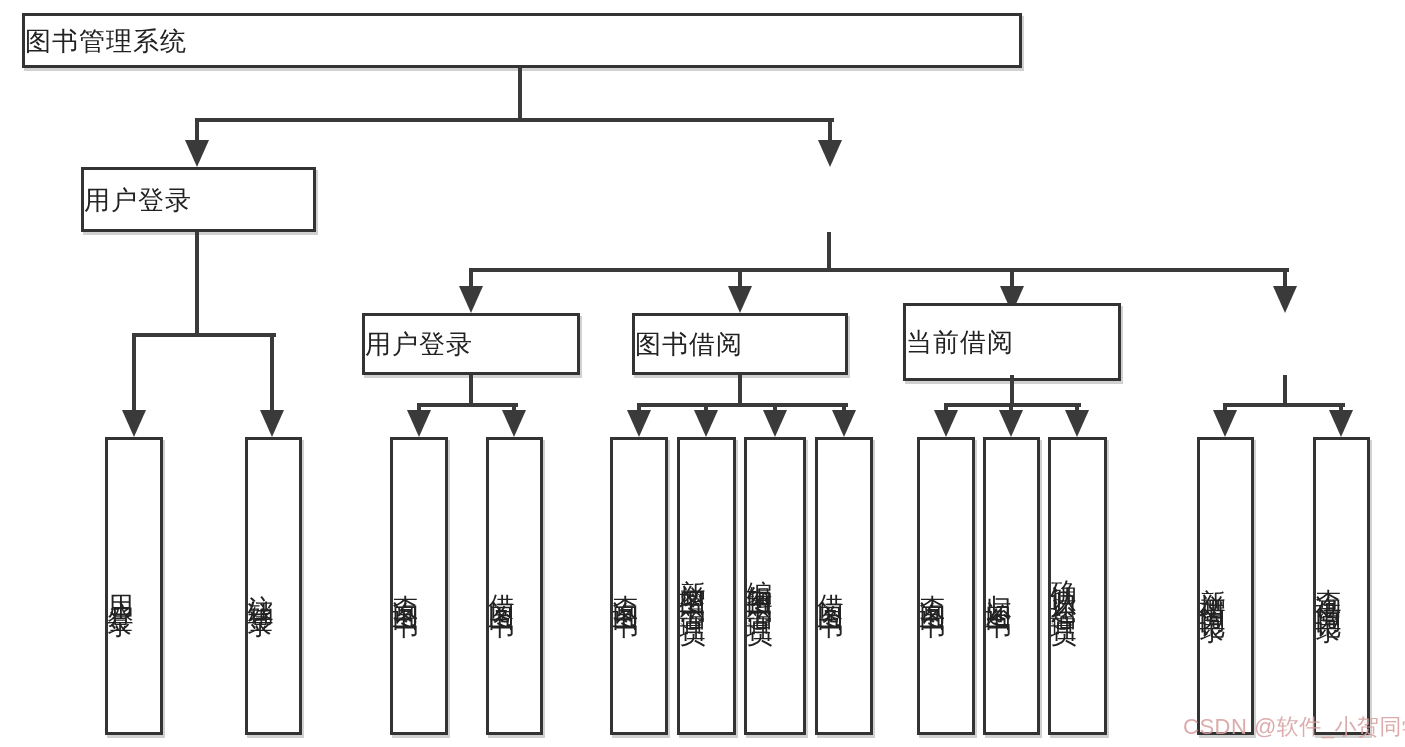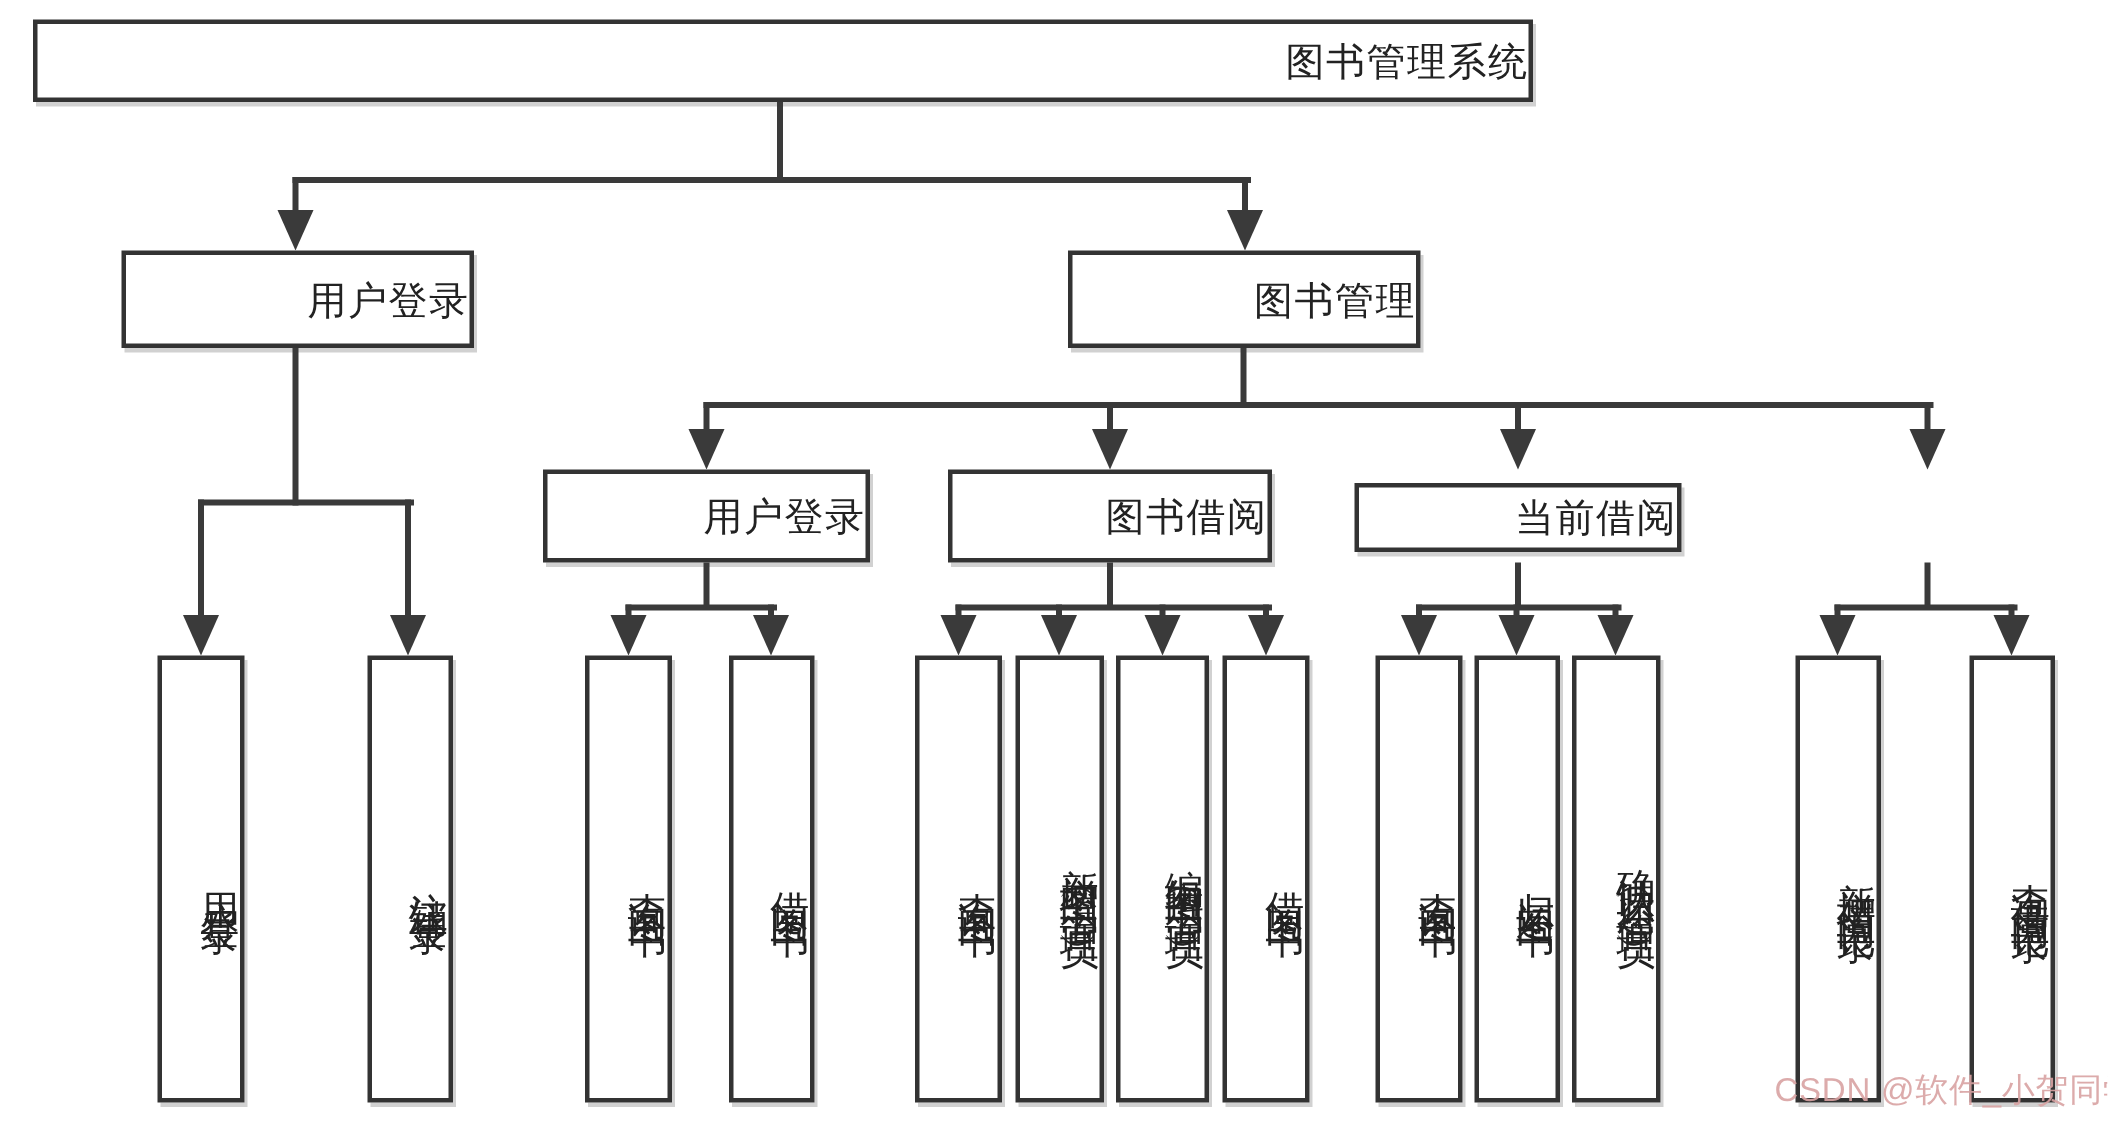--- a/index.html
+++ b/index.html
@@ -11,21 +11,21 @@
     overflow:hidden;
     font-family:"Liberation Sans","DejaVu Sans",sans-serif;
   }
   .box {
     position:absolute;
     background:#ffffff;
     border:3px solid #333333;
     box-shadow:2px 3px 0 rgba(140,140,140,0.40);
     display:flex;
     align-items:center;
-    justify-content:flex-end;
+    justify-content:flex-start;
   }
   .box span {
     color:#222222;
     font-size:26px;
     line-height:1;
     white-space:nowrap;
   }
   .box.h span { letter-spacing:1px; }
   .box.v span {
     writing-mode:vertical-rl;
@@ -64,23 +64,20 @@
   <div class="vline" style="left:518px;top:68px;height:52px"></div>
   <div class="hline" style="left:195px;top:118px;width:639px"></div>
   <div class="vline" style="left:195px;top:118px;height:26px"></div>
   <div class="arrow" style="left:185px;top:140px"></div>
   <div class="vline" style="left:828px;top:118px;height:26px"></div>
   <div class="arrow" style="left:818px;top:140px"></div>
 
   <div class="box h" style="left:81px;top:167px;width:235px;height:65px">
     <span>用户登录</span>
   </div>
-  <div class="box h" style="left:712px;top:167px;width:235px;height:65px">
-    <span>图书管理</span>
-  </div>
 
   <div class="vline" style="left:195px;top:232px;height:105px"></div>
   <div class="hline" style="left:132px;top:333px;width:144px"></div>
   <div class="vline" style="left:132px;top:333px;height:80px"></div>
   <div class="arrow" style="left:122px;top:410px"></div>
   <div class="vline" style="left:270px;top:333px;height:80px"></div>
   <div class="arrow" style="left:260px;top:410px"></div>
 
   <div class="vline" style="left:827px;top:232px;height:38px"></div>
   <div class="hline" style="left:469px;top:268px;width:820px"></div>
@@ -92,21 +89,21 @@
   <div class="arrow" style="left:1000px;top:286px"></div>
   <div class="vline" style="left:1283px;top:268px;height:22px"></div>
   <div class="arrow" style="left:1273px;top:286px"></div>
 
   <div class="box h" style="left:362px;top:313px;width:218px;height:62px">
     <span>用户登录</span>
   </div>
   <div class="box h" style="left:632px;top:313px;width:216px;height:62px">
     <span>图书借阅</span>
   </div>
-  <div class="box h" style="left:903px;top:322px;width:218px;height:46px">
+  <div class="box h" style="left:903px;top:303px;width:218px;height:78px">
     <span>当前借阅</span>
   </div>
 
   <div class="vline" style="left:469px;top:375px;height:30px"></div>
   <div class="hline" style="left:417px;top:403px;width:101px"></div>
   <div class="vline" style="left:417px;top:403px;height:12px"></div>
   <div class="arrow" style="left:407px;top:410px"></div>
   <div class="vline" style="left:512px;top:403px;height:12px"></div>
   <div class="arrow" style="left:502px;top:410px"></div>
 

